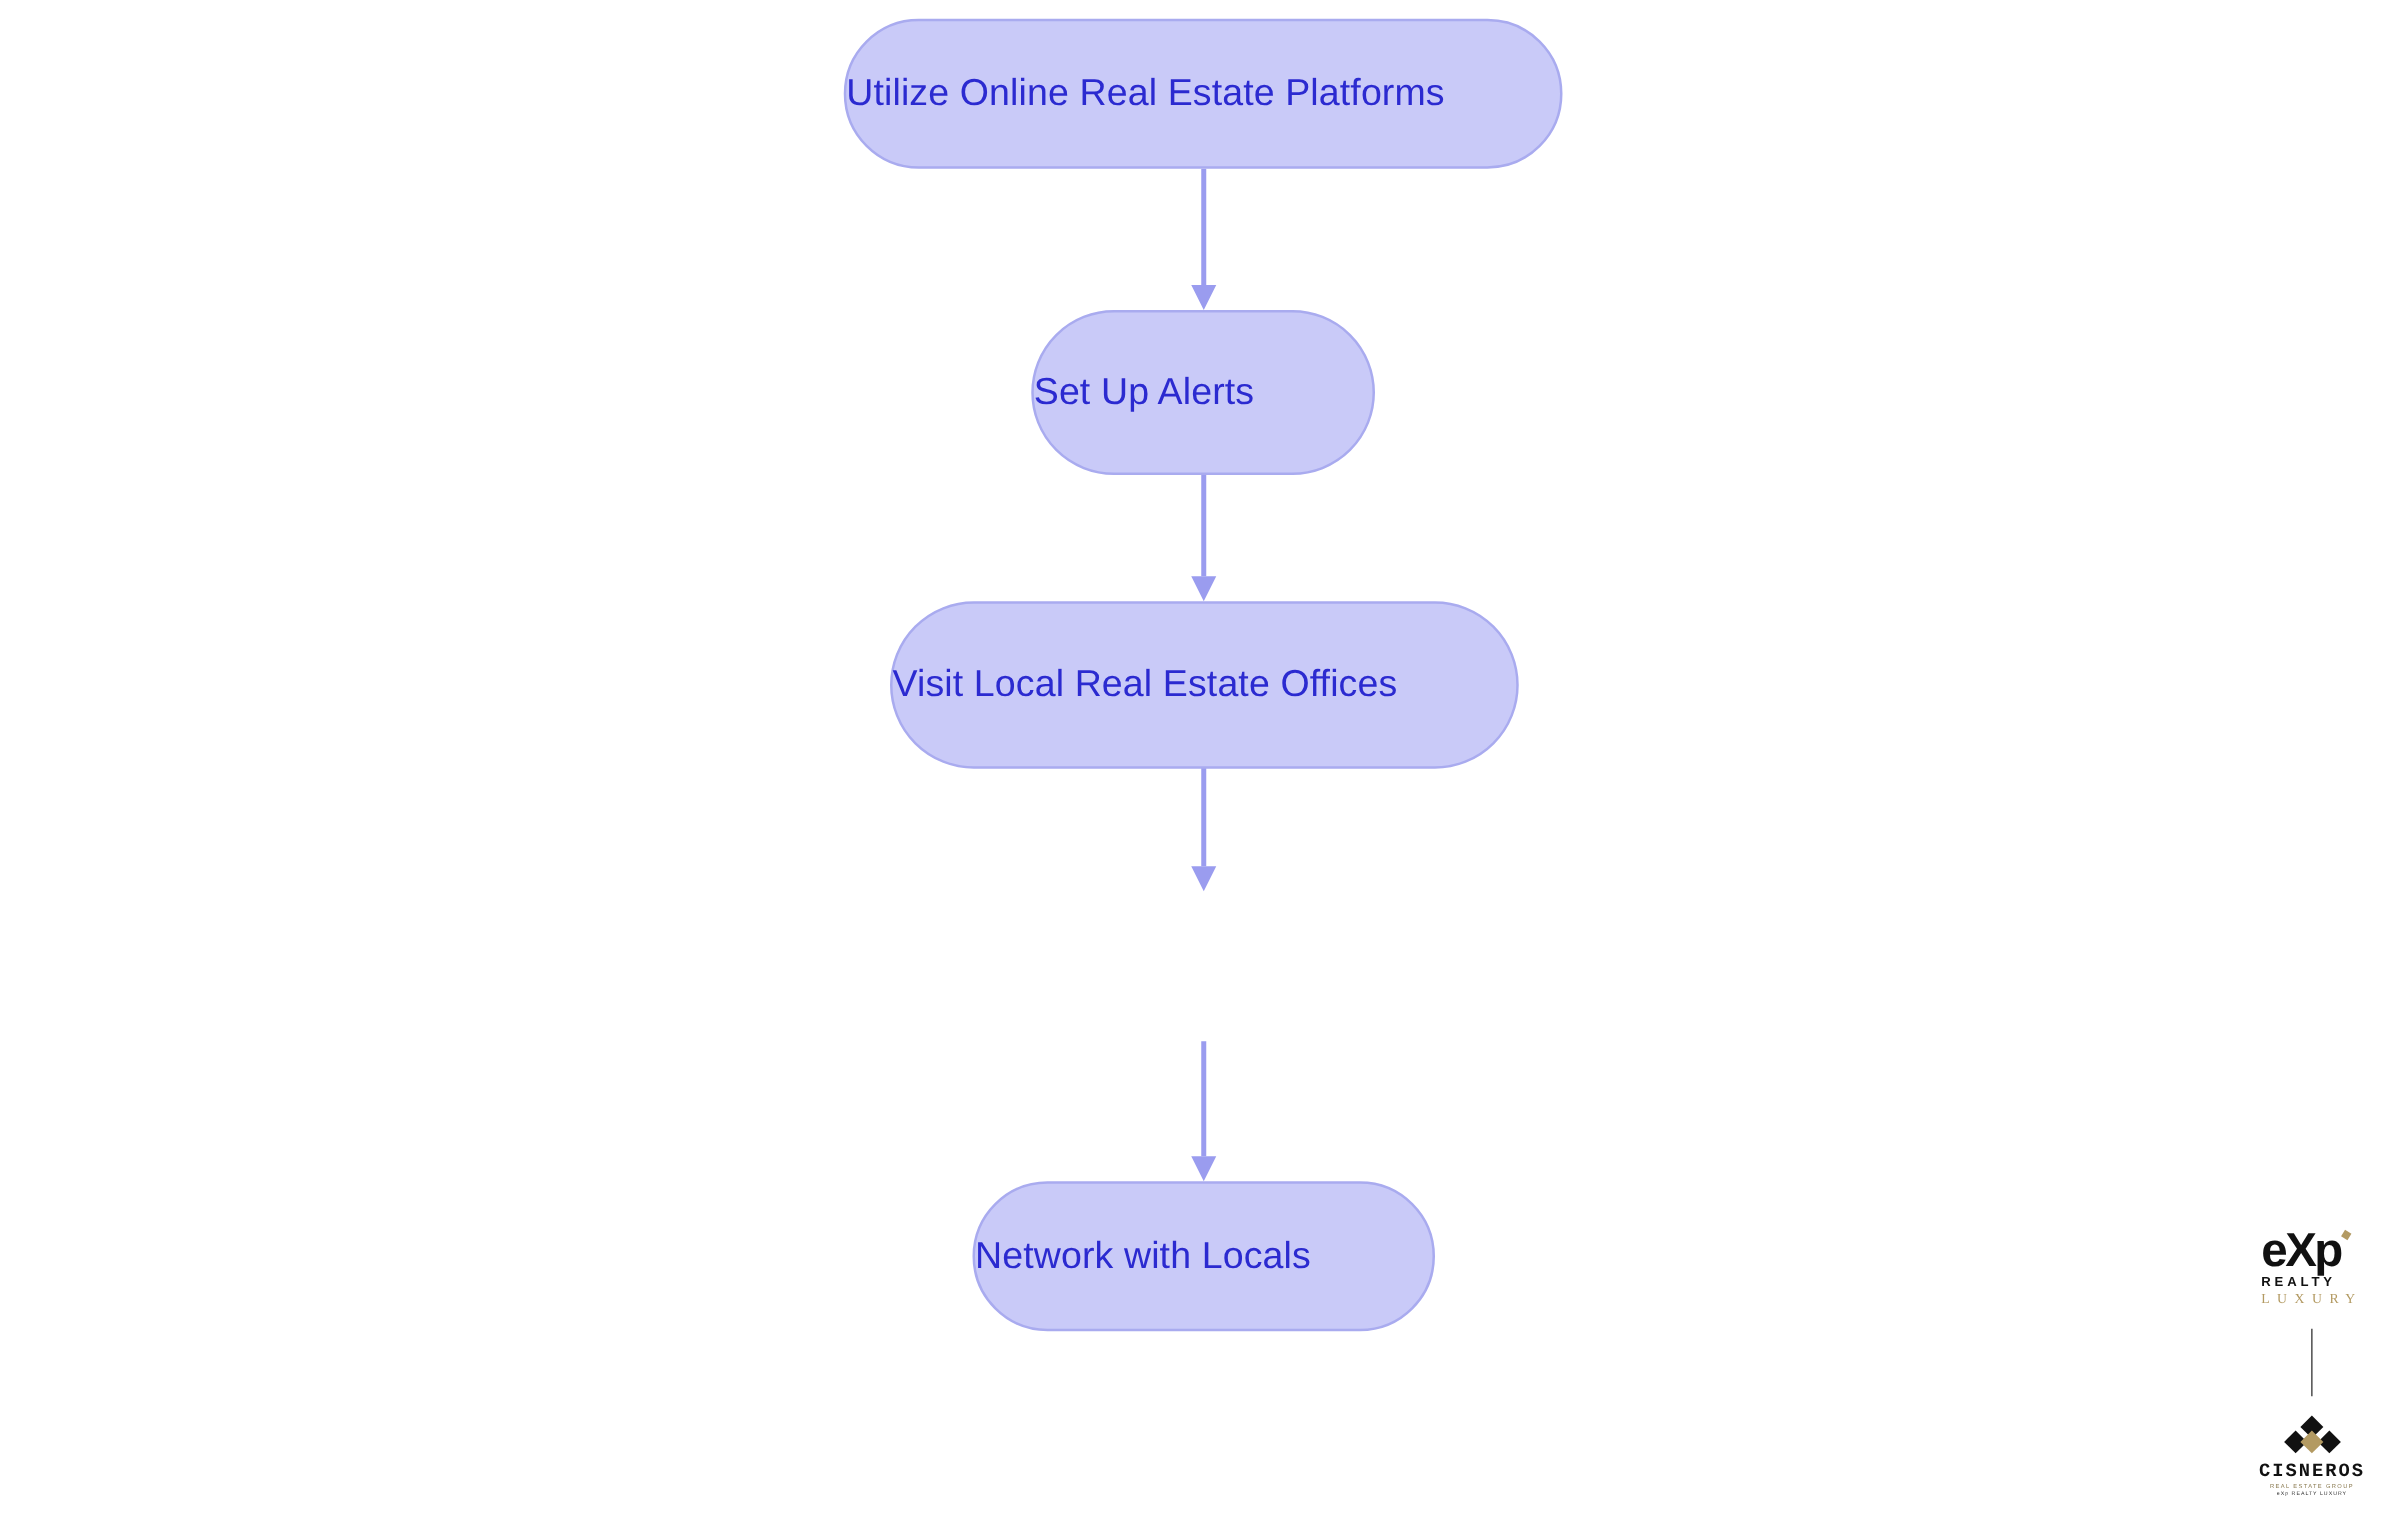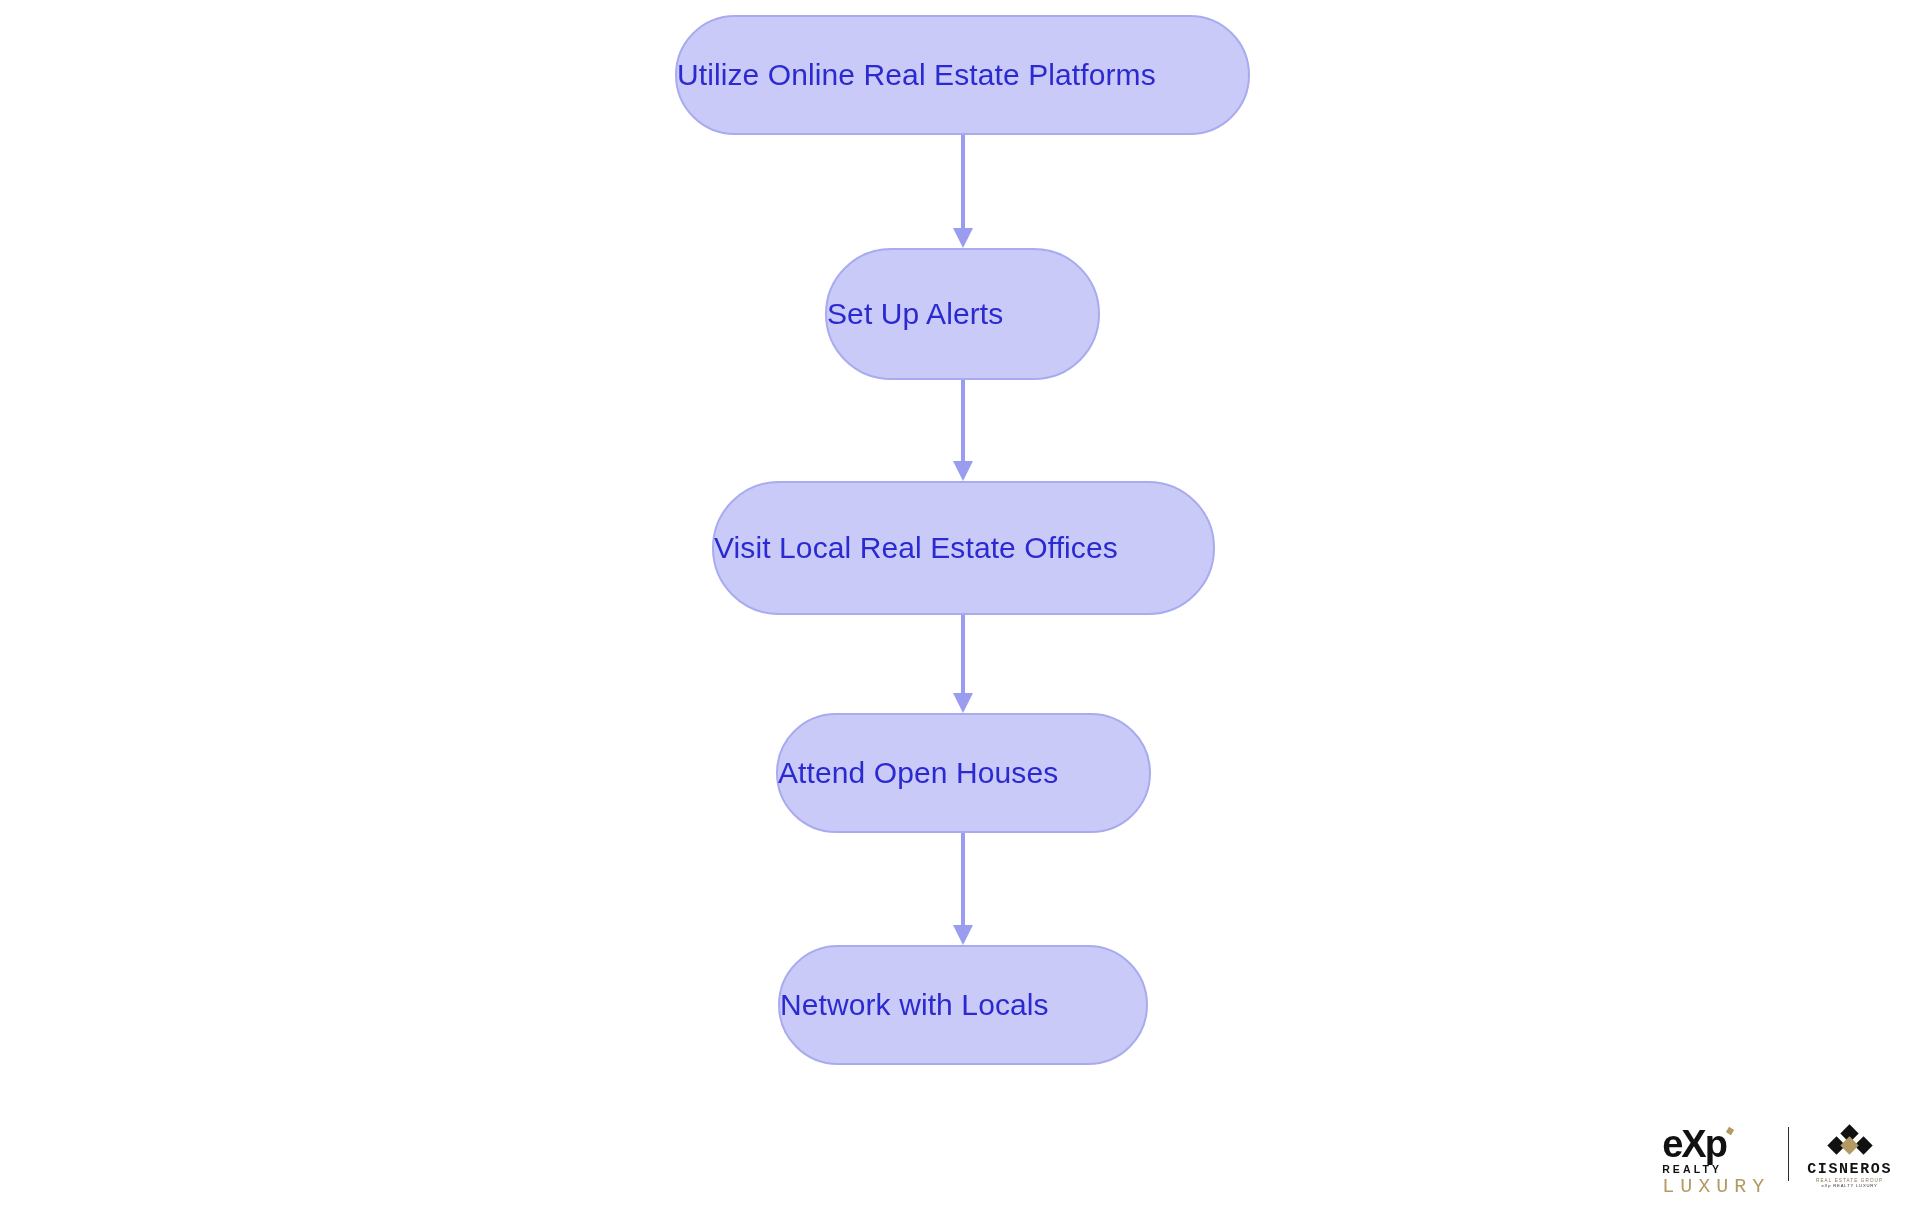--- a/index.html
+++ b/index.html
@@ -69,23 +69,24 @@
     border-right: 10px solid transparent;
     border-top: 20px solid #9a9cef;
   }
 
   
   #footer-logos {
     position: absolute;
     right: 28px;
     bottom: 18px;
     display: flex;
-    align-items: flex-start;
+    align-items: center;
     gap: 18px;
     z-index: 5;
+    flex-direction: column;
   }
   .exp-logo {
     display: flex;
     flex-direction: column;
     align-items: flex-start;
     line-height: 1;
   }
   .exp-wordmark {
     position: relative;
     font-family: "Liberation Sans", sans-serif;
@@ -106,22 +107,22 @@
   }
   .exp-realty {
     font-family: "Liberation Sans", sans-serif;
     font-size: 10.5px;
     font-weight: 700;
     color: #111111;
     letter-spacing: 3.1px;
     margin-top: 2px;
   }
   .exp-luxury {
-    font-family: Liberation Mono, monospace;
-    font-size: 20px;
+    font-family: Liberation Serif, serif;
+    font-size: 11px;
     font-weight: 400;
     color: #b39a62;
     letter-spacing: 6px;
     margin-top: 3px;
   }
   .logo-divider {
     width: 1px;
     height: 54px;
     background: #2b2b2b;
   }
@@ -197,23 +198,20 @@
 
   <div class="node" id="node-3" style="left:712px; top:481px; width:503px; height:134px;">
     <span class="node-label">Visit Local Real Estate Offices</span>
   </div>
 
   <div class="connector" style="left:953px; top:601px; width:20px; height:112px;">
     <div class="connector-line" style="height:92px;"></div>
     <div class="connector-arrowhead"></div>
   </div>
 
-  <div class="node" id="node-4" style="left:776px; top:713px; width:375px; height:120px;">
-    <span class="node-label">Attend Open Houses</span>
-  </div>
 
   <div class="connector" style="left:953px; top:833px; width:20px; height:112px;">
     <div class="connector-line" style="height:92px;"></div>
     <div class="connector-arrowhead"></div>
   </div>
 
   <div class="node" id="node-5" style="left:778px; top:945px; width:370px; height:120px;">
     <span class="node-label">Network with Locals</span>
   </div>
 

